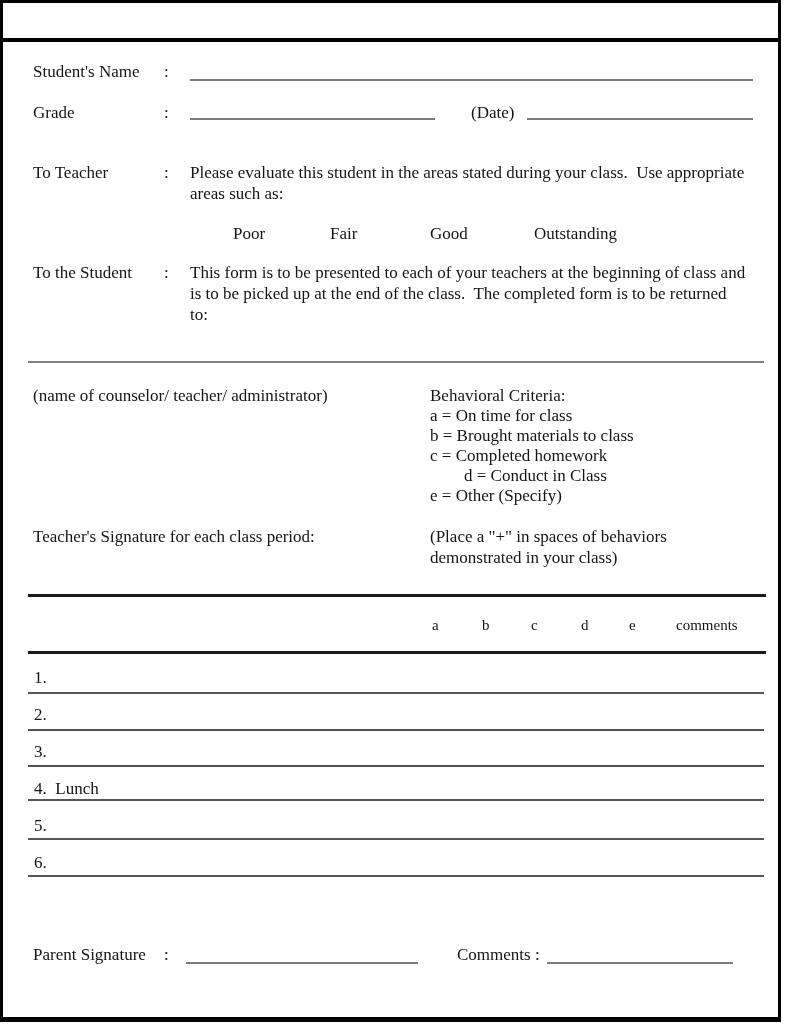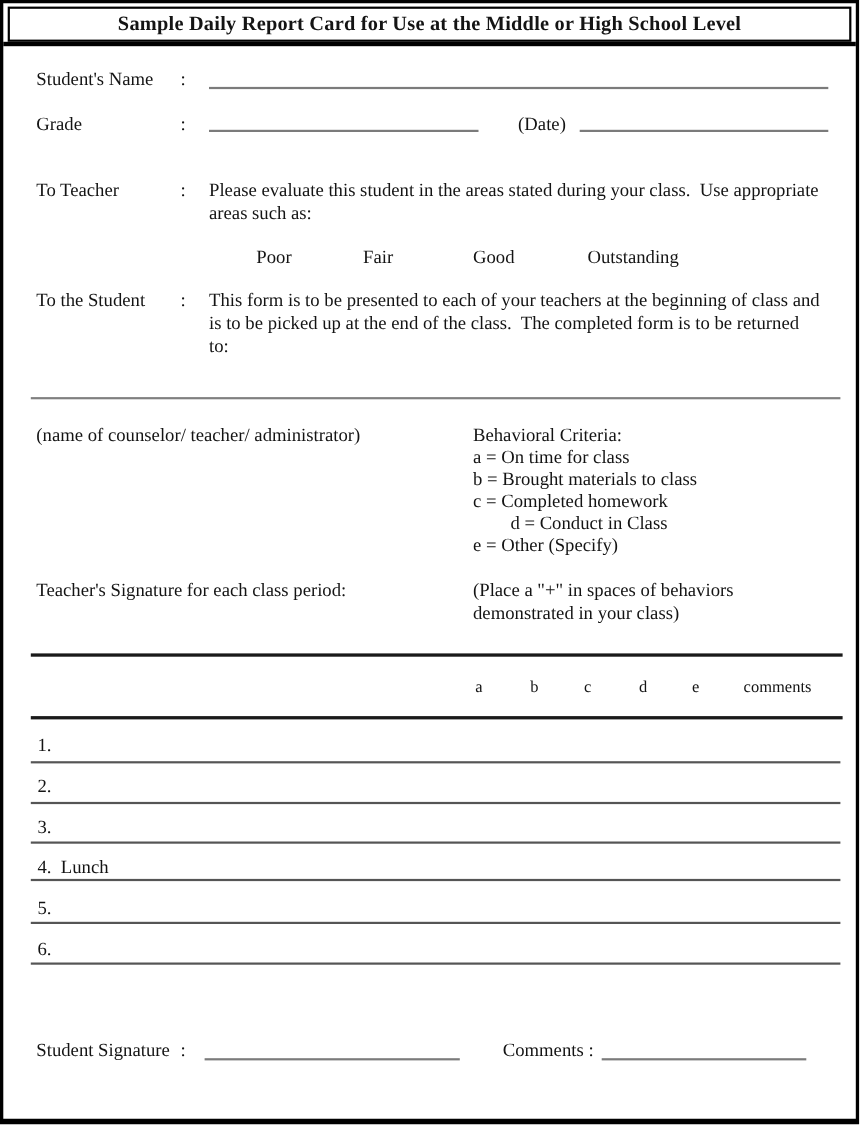--- a/index.html
+++ b/index.html
@@ -29,23 +29,20 @@
   .uline { position:absolute; height:2px; background:#7b7b7b; }
   .rule-gray { position:absolute; height:2px; background:#808080; }
   .rule-black { position:absolute; height:3px; background:#1a1a1a; }
   .rowline { position:absolute; height:2px; background:#555555; }
 </style>
 </head>
 <body>
 
 <div class="page">
 
-  <div class="title-box">
-    <div class="title-text">Sample Daily Report Card for Use at the Middle or High School Level</div>
-  </div>
   <div class="title-rule"></div>
 
   <span class="abs txt" style="left:30px; top:59px;">Student's Name</span>
   <span class="abs txt" style="left:161px; top:59px;">:</span>
   <div class="uline" style="left:187px; top:76px; width:563px;"></div>
 
   <span class="abs txt" style="left:30px; top:100px;">Grade</span>
   <span class="abs txt" style="left:161px; top:100px;">:</span>
   <div class="uline" style="left:187px; top:115px; width:245px;"></div>
   <span class="abs txt" style="left:468px; top:100px;text-align:center;">(Date)</span>
@@ -101,19 +98,19 @@
 
   <span class="abs txt" style="left:31px; top:776px;">4.  Lunch</span>
   <div class="rowline" style="left:25px; top:796px; width:736px;"></div>
 
   <span class="abs txt" style="left:31px; top:813px;">5.</span>
   <div class="rowline" style="left:25px; top:835px; width:736px;"></div>
 
   <span class="abs txt" style="left:31px; top:850px;">6.</span>
   <div class="rowline" style="left:25px; top:872px; width:736px;"></div>
 
-  <span class="abs txt" style="left:30px; top:942px;">Student Signature</span>
+  <span class="abs txt" style="left:30px; top:942px;">Parent Signature</span>
   <span class="abs txt" style="left:161px; top:942px;">:</span>
   <div class="uline" style="left:183px; top:959px; width:232px;"></div>
   <span class="abs txt" style="left:454px; top:942px;">Comments :</span>
   <div class="uline" style="left:544px; top:959px; width:186px;"></div>
 
 </div>
 
 </body></html>

